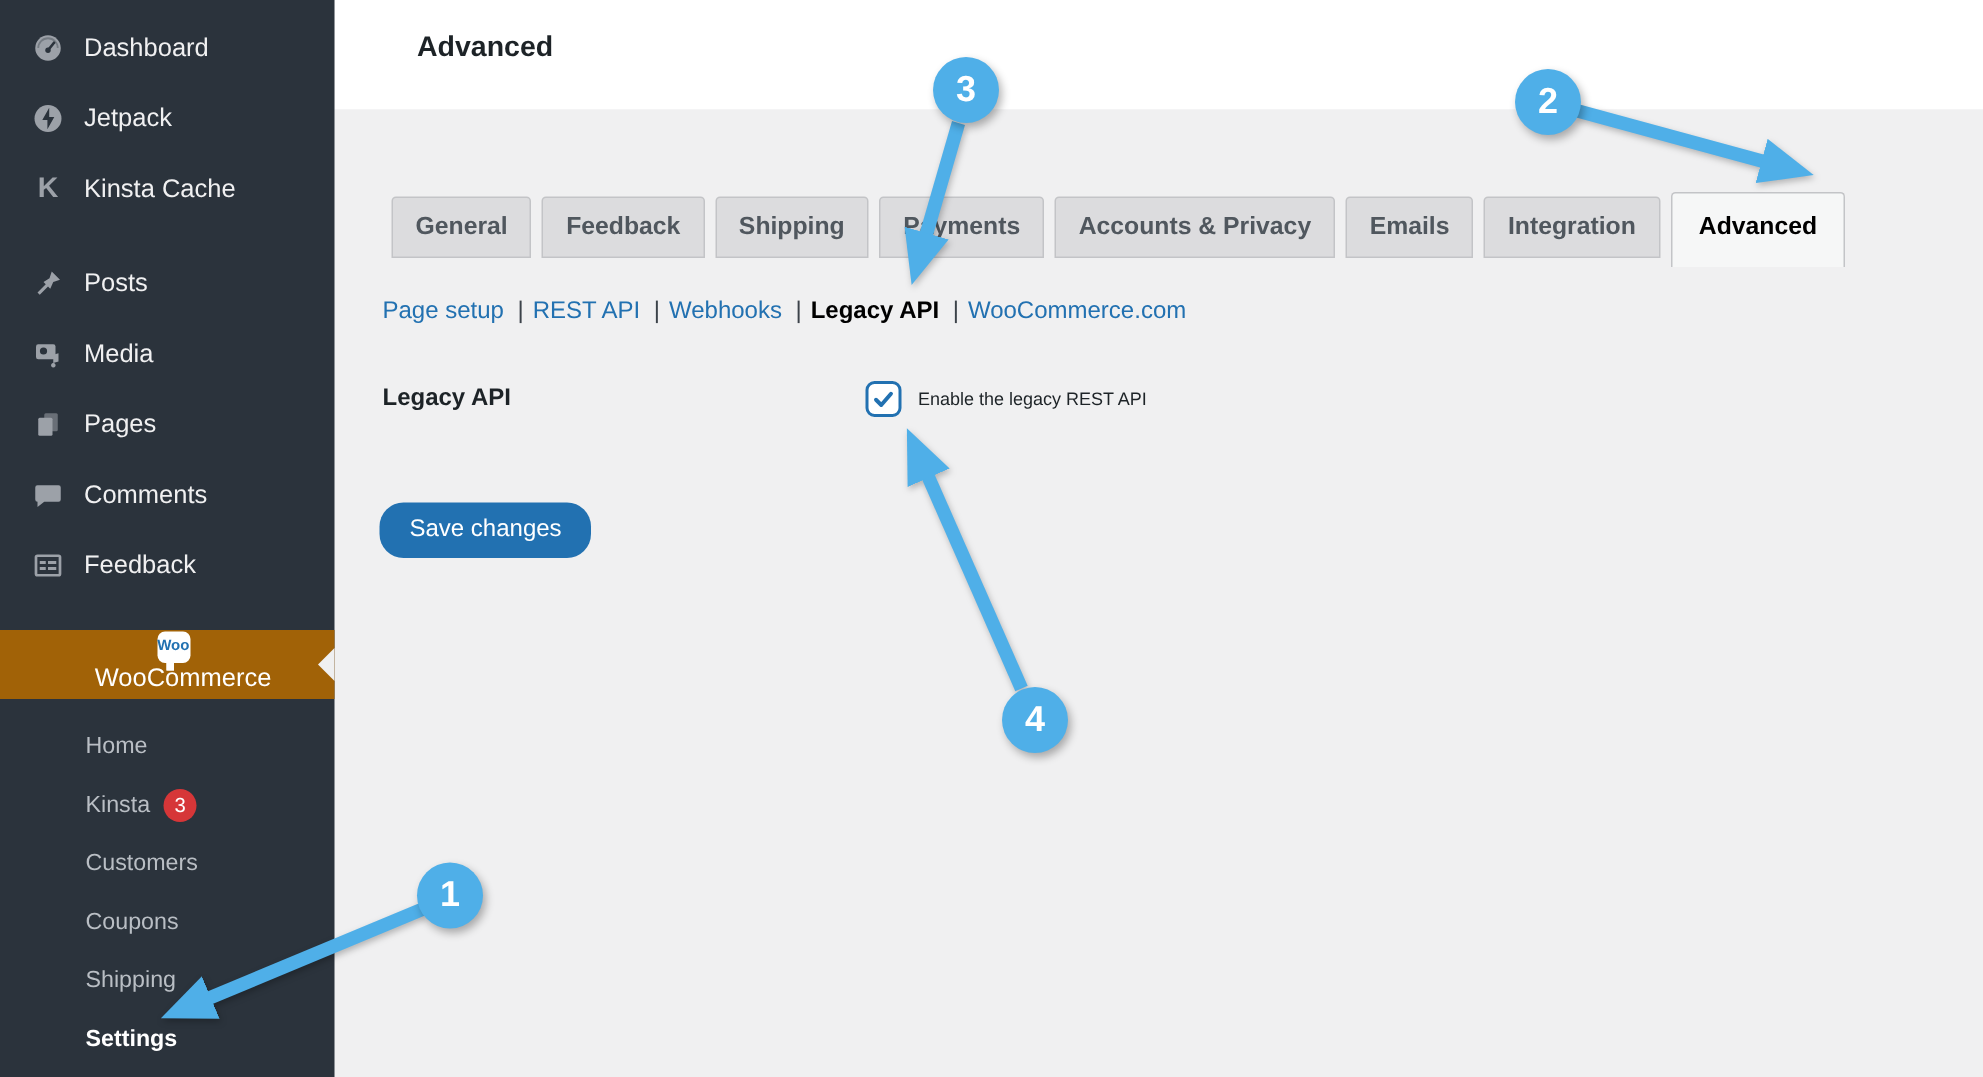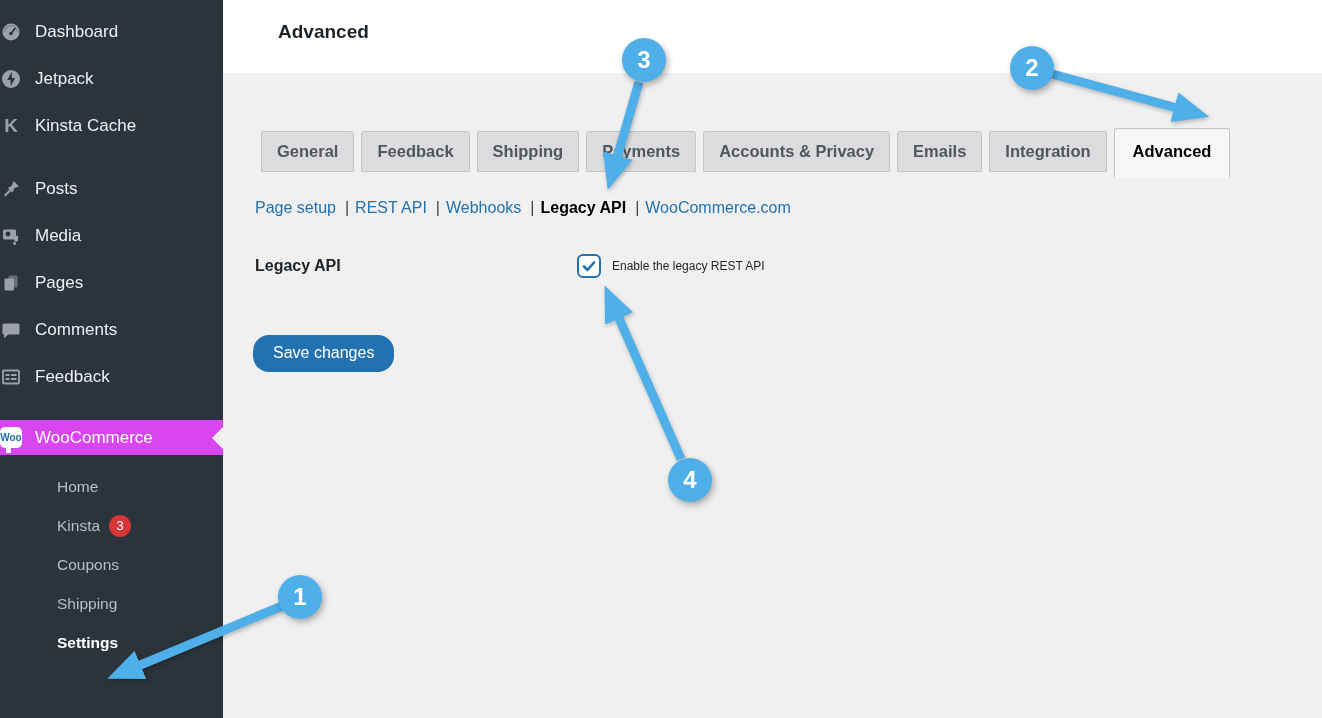--- a/index.html
+++ b/index.html
@@ -9,33 +9,33 @@
     background:#f0f0f1; position:relative; overflow:hidden;
   }
   .screen { position:relative; width:1322px; height:718px; display:flex; }
 
   
   .sidebar {
     width:223px; height:718px; background:#2b333c; flex:0 0 223px;
     padding-top:8px; color:#eef0f1; position:relative; z-index:2;
   }
   .menu-item {
-    height:47px; display:flex; align-items:center; 
+    height:47px; display:flex; align-items:center; padding-left:21px;
     font-size:17px; color:#f0f0f1; cursor:pointer;
   }
   .menu-item .mi-icon {
     width:22px; height:22px; margin-right:13px; display:flex;
     align-items:center; justify-content:center; color:#9ca1a8; flex:0 0 22px;
   }
   .mi-icon svg { display:block; }
   .kinsta-k { font-size:19px; font-weight:bold; color:#9ca1a8; }
   .spacer-sm { height:16px; }
   .spacer-xs { height:20px; }
   .menu-item.active-woo {
-    background:#d946ef; height:35px; color:#fff; position:relative;
+    background:#a16207; height:46px; color:#fff; position:relative;flex-direction:column;
   }
   .woo-bubble {
     width:30px; height:21px; background:#fff; border-radius:5px;
     display:flex; align-items:center; justify-content:center; position:relative;
   }
   .woo-bubble:after {
     content:""; position:absolute; left:6px; bottom:-5px;
     border:5px solid transparent; border-top-color:#fff; border-left-color:#fff;
     border-bottom:0; border-right:0; width:0; height:0;
   }
@@ -218,20 +218,23 @@
       <span class="content-arrow"></span>
     </div>
 
     <div class="submenu">
       <div class="submenu-item">
         <span>Home</span>
       </div>
       <div class="submenu-item">
         <span>Kinsta</span>
         <span class="count-badge">3</span>
+      </div>
+      <div class="submenu-item">
+        <span>Customers</span>
       </div>
       <div class="submenu-item">
         <span>Coupons</span>
       </div>
       <div class="submenu-item">
         <span>Shipping</span>
       </div>
       <div class="submenu-item current">
         <span>Settings</span>
       </div>

